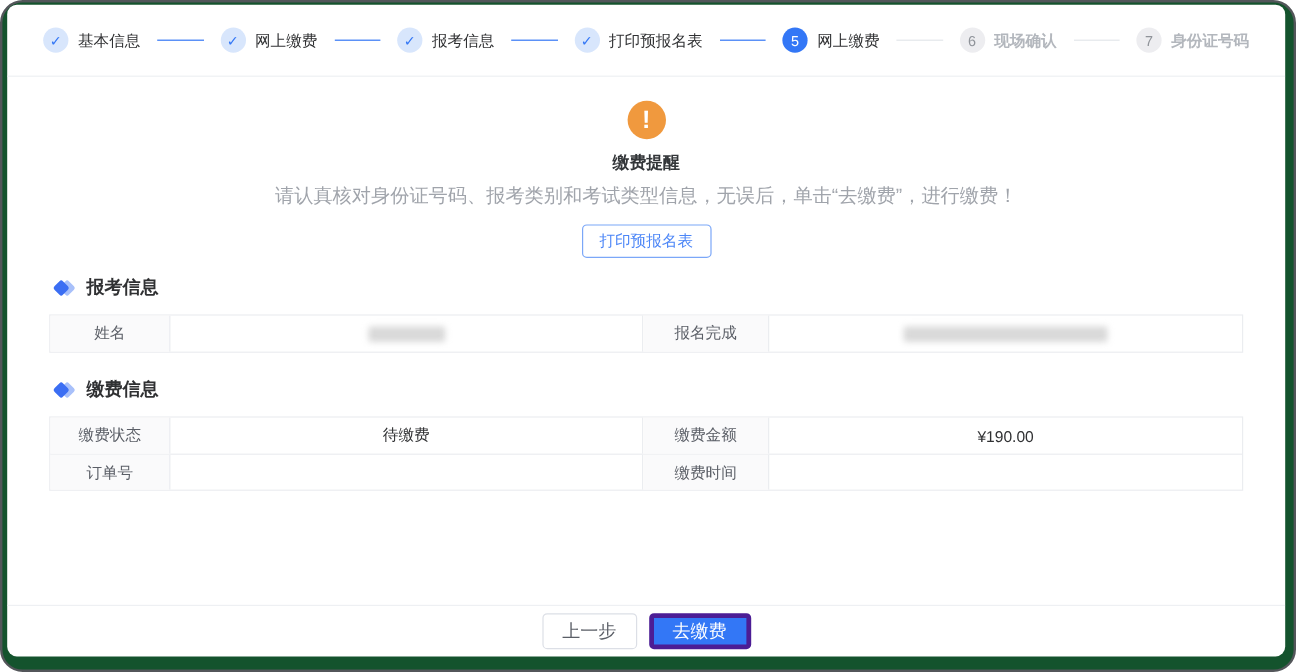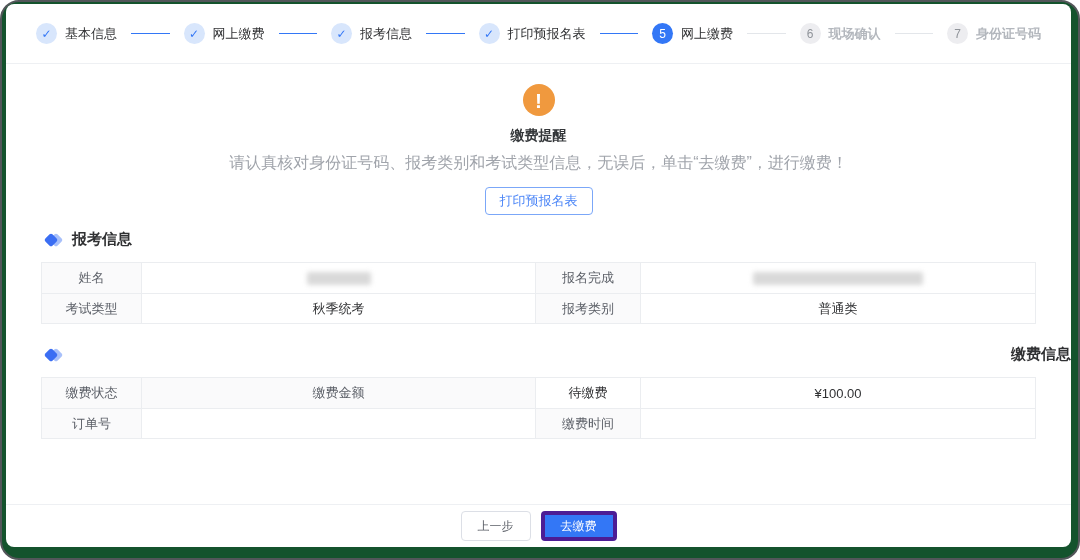--- a/index.html
+++ b/index.html
@@ -23,41 +23,41 @@
 
   
   .main { flex:1 1 auto; display:flex; flex-direction:column; overflow:hidden; }
   .notice { text-align:center; margin-top:20px; }
   .warn-icon { width:32px; height:32px; border-radius:50%; background:#f0993e; color:#fff; display:inline-flex; align-items:center; justify-content:center; font-size:21px; font-weight:bold; line-height:1; }
   .notice-title { margin-top:11px; font-size:14px; font-weight:bold; color:#333639; }
   .notice-desc { margin-top:8px; font-size:16px; color:#a0a4ab; }
   .print-btn { margin-top:13px; height:28px; padding:0 14px; font-size:13px; color:#4c86f7; background:#fff; border:1px solid #7ba7f8; border-radius:4px; cursor:pointer; font-family:inherit; }
 
   .section-header { display:flex; align-items:center; margin:15px 0 0 38px; }
-  .section-header.second { margin-top:21px;justify-content:space-between; }
+  .section-header.second { margin-top:21px; }
   .diamond-icon { position:relative; width:20px; height:16px; margin-right:8px; flex:0 0 20px; }
   .diamond-icon i { position:absolute; width:10px; height:10px; }
   .diamond-icon .d-back { left:7px; top:3px; background:#a8c0fa; transform:rotate(45deg); border-radius:2px; }
   .diamond-icon .d-front { left:2px; top:3px; background:#3b6ef3; transform:rotate(45deg); border-radius:2px; }
   .section-title { font-size:15px; font-weight:bold; color:#303133; }
 
   .info-table { margin:13px 35px 0 35px; border:1px solid #ebedf0; }
   .row { display:grid; grid-template-columns:100px 1fr 105px 1fr; height:30px; }
   .row + .row { border-top:1px solid #ebedf0; }
   .td { display:flex; align-items:center; justify-content:center; font-size:13px; overflow:hidden; }
   .td.label { background:#fafafb; color:#5a5e66; border-right:1px solid #ebedf0; }
   .td.value { color:#303133; border-right:1px solid #ebedf0; }
   .td.value:last-child { border-right:none; }
   .redacted { display:inline-block; height:13px; border-radius:2px; background:#d9d9d9; filter:blur(2.5px); }
   .redacted.name { width:64px; }
   .redacted.idnum { width:170px; }
 
   
   .footer { flex:0 0 43px; border-top:1px solid #eef0f3; display:flex; align-items:center; justify-content:center; gap:10px; }
-  .btn { height:30px; padding:0 16px; border-radius:4px; font-size:12px; cursor:pointer; font-family:inherit; }
+  .btn { height:30px; padding:0 16px; border-radius:4px; font-size:15px; cursor:pointer; font-family:inherit; }
   .btn.prev { background:#fff; border:1px solid #dcdfe6; color:#5a5e66; }
   .btn.pay { background:#3377f6; border:4px solid #4c1d95; color:#fff; }
 </style>
 </head>
 <body>
 
 <div class="window">
   <div class="panel">
 
     <div class="stepper">
@@ -127,41 +127,35 @@
         <div class="row">
           <div class="td label">姓名</div>
           <div class="td value">
               <span class="redacted name"></span>
             </div>
           <div class="td label">报名完成</div>
           <div class="td value">
               <span class="redacted idnum"></span>
             </div>
         </div>
-        <div class="row">
-          <div class="td label">考试类型</div>
-          <div class="td value">秋季统考</div>
-          <div class="td label">报考类别</div>
-          <div class="td value">普通类</div>
-        </div>
       </div>
 
       <div class="section-header second">
         <span class="diamond-icon">
             <i class="d-back"></i>
             <i class="d-front"></i>
           </span>
         <span class="section-title">缴费信息</span>
       </div>
       <div class="info-table">
         <div class="row">
           <div class="td label">缴费状态</div>
+          <div class="td value">待缴费</div>
           <div class="td label">缴费金额</div>
-          <div class="td value">待缴费</div>
-          <div class="td value">¥100.00</div>
+          <div class="td value">¥190.00</div>
         </div>
         <div class="row">
           <div class="td label">订单号</div>
           <div class="td value"></div>
           <div class="td label">缴费时间</div>
           <div class="td value"></div>
         </div>
       </div>
 
     </div>

